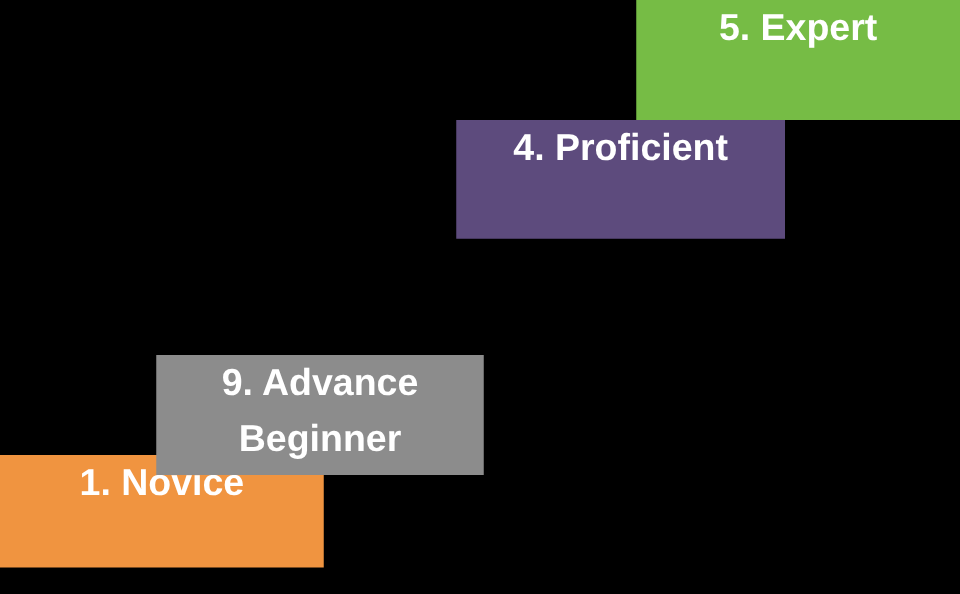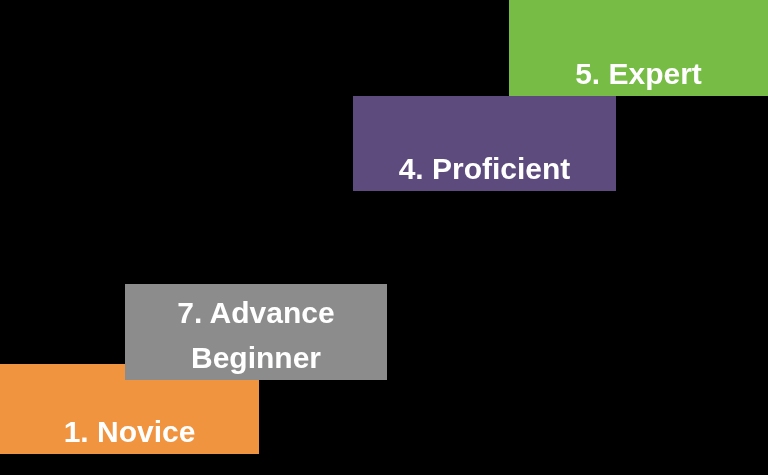--- a/index.html
+++ b/index.html
@@ -11,21 +11,21 @@
     position: relative;
     width: 768px;
     height: 475px;
     background: #000000;
     overflow: hidden;
     font-family: "Liberation Sans", "DejaVu Sans", sans-serif;
   }
   .step-box {
     position: absolute;
     display: flex;
-    align-items: flex-end;
+    align-items: flex-start;
     justify-content: center;
     box-sizing: border-box;
     padding: 0 8px;
   }
   .step-label {
     color: #ffffff;
     font-size: 30px;
     font-weight: bold;
     line-height: 1.5;
     text-align: center;
@@ -41,25 +41,25 @@
 </head>
 <body>
 
 <div class="canvas">
 
   <div class="step-box step-novice" style="background-color: rgb(240, 148, 64);">
     <span class="step-label">1. Novice</span>
   </div>
 
   <div class="step-box step-beginner" style="background-color: rgb(140, 140, 140);">
-    <span class="step-label">7. Advance Beginner</span>
+    <span class="step-label">9. Advance Beginner</span>
   </div>
 
 
-  <div class="step-box step-proficient" style="background-color: rgb(93, 75, 125);">
+  <div class="step-box step-proficient" style="background-color: rgb(93, 75, 125); margin-left: 12px;">
     <span class="step-label">4. Proficient</span>
   </div>
 
   <div class="step-box step-expert" style="background-color: rgb(118, 188, 69);">
     <span class="step-label">5. Expert</span>
   </div>
 
 </div>
 
 </body></html>

